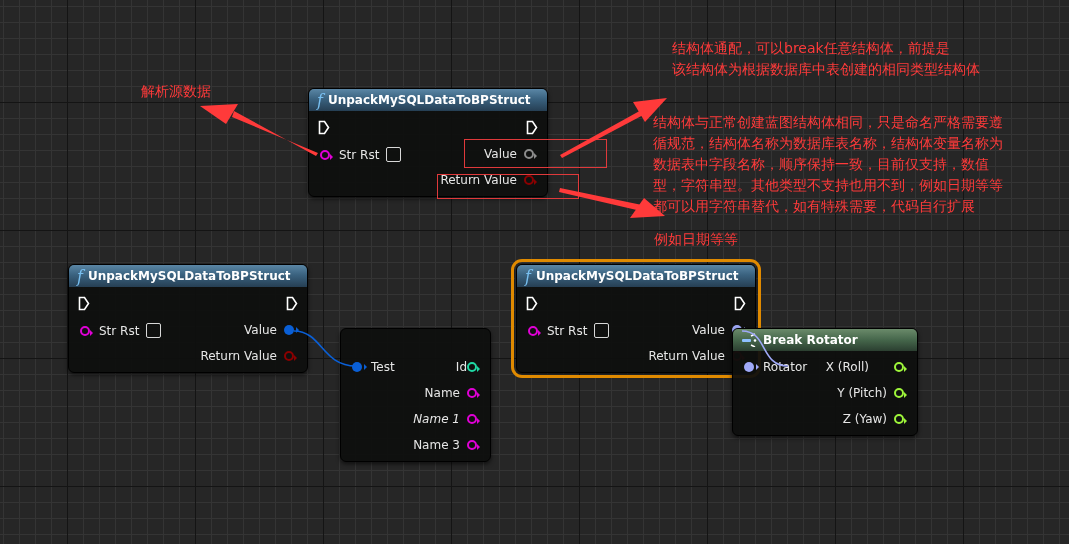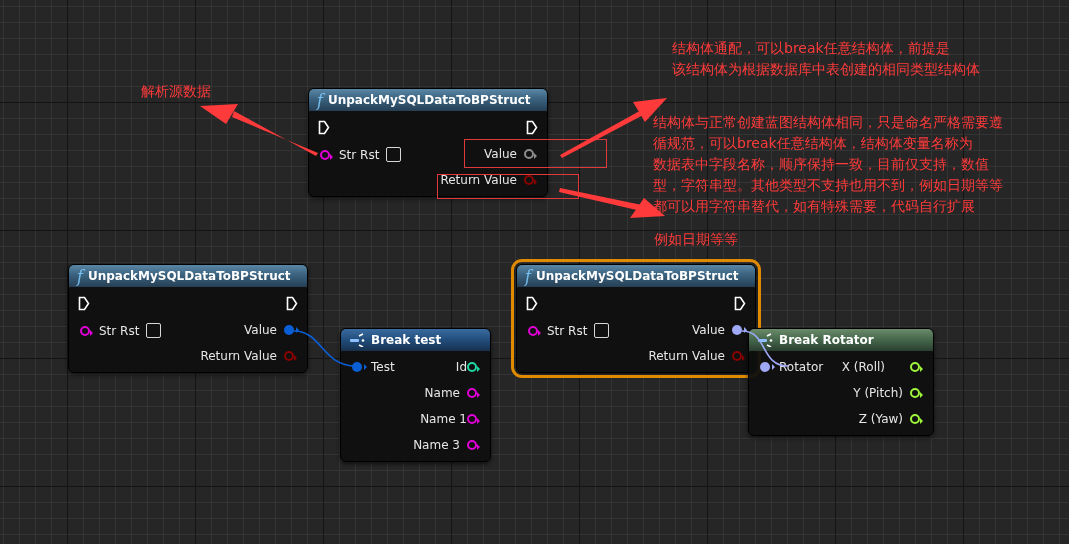--- a/index.html
+++ b/index.html
@@ -92,42 +92,34 @@
     <span style="margin-right:7px;">Value</span>
     <span class="pin" style="background:#0a5fd6;color:#0a5fd6;"></span>
   </div>
   <div class="row" style="right:13px;top:84px;">
     <span style="margin-right:7px;">Return Value</span>
     <span class="pin" style="border:2px solid #8a0000;color:#8a0000;"></span>
   </div>
 </div>
 
 <div class="node" style="left:340px;top:328px;width:149px;height:132px;">
-  <div class="hdr brk-blue">
-    <svg class="bicon" width="16" height="14">
-        <rect x="1" y="6" width="9" height="3" rx="1" fill="#8ec0ff"></rect>
-        <path d="M10 3 L14 1 M10 12 L14 14" stroke="#fff" stroke-width="1.6"></path>
-        <circle cx="14" cy="7.5" r="1.3" fill="#fff"></circle>
-      </svg>
-    <span>Break test</span>
-  </div>
   <div class="row" style="left:11px;top:31px;">
     <span class="pin" style="background:#0a5fd6;color:#0a5fd6;"></span>
     <span style="margin-left:9px;">Test</span>
   </div>
   <div class="row" style="right:13px;top:31px;">
     <span style="">Id</span>
     <span class="pin" style="border:2px solid #1fd8a4;color:#1fd8a4;"></span>
   </div>
   <div class="row" style="right:13px;top:57px;">
     <span style="margin-right:7px;">Name</span>
     <span class="pin" style="border:2px solid #e000d6;color:#e000d6;"></span>
   </div>
   <div class="row" style="right:13px;top:83px;">
-    <span style="">Name 1</span>
+    <span style="margin-right:7px;font-style:italic;">Name 1</span>
     <span class="pin" style="border:2px solid #e000d6;color:#e000d6;"></span>
   </div>
   <div class="row" style="right:13px;top:109px;">
     <span style="margin-right:7px;">Name 3</span>
     <span class="pin" style="border:2px solid #e000d6;color:#e000d6;"></span>
   </div>
 </div>
 
 <div class="node selected" style="left:516px;top:264px;width:238px;height:107px;">
   <div class="hdr func">
@@ -152,21 +144,21 @@
   <div class="row" style="right:13px;top:58px;">
     <span style="margin-right:7px;">Value</span>
     <span class="pin" style="background:#9fa9f8;color:#9fa9f8;"></span>
   </div>
   <div class="row" style="right:13px;top:84px;">
     <span style="margin-right:7px;">Return Value</span>
     <span class="pin" style="border:2px solid #8a0000;color:#8a0000;"></span>
   </div>
 </div>
 
-<div class="node" style="left:748px;top:328px;width:184px;height:106px;">
+<div class="node" style="left:732px;top:328px;width:184px;height:106px;">
   <div class="hdr brk-green">
     <svg class="bicon" width="16" height="14">
         <rect x="1" y="6" width="9" height="3" rx="1" fill="#8ec0ff"></rect>
         <path d="M10 3 L14 1 M10 12 L14 14" stroke="#fff" stroke-width="1.6"></path>
         <circle cx="14" cy="7.5" r="1.3" fill="#fff"></circle>
       </svg>
     <span>Break Rotator</span>
   </div>
   <div class="row" style="left:11px;top:31px;">
     <span class="pin" style="background:#9fa9f8;color:#9fa9f8;"></span>
@@ -201,17 +193,17 @@
   <g fill="#ff3a3a">
     <polygon points="560,188 642,205 641,211 559,192"></polygon>
     <polygon points="665,216 630,218 644,198"></polygon>
   </g>
 </svg>
 
 <div class="anno" style="left:141px;top:81px;">解析源数据</div>
 <div class="anno" style="left:672px;top:38px;">结构体通配，可以break任意结构体，前提是</div>
 <div class="anno" style="left:672px;top:59px;">该结构体为根据数据库中表创建的相同类型结构体</div>
 <div class="anno" style="left:653px;top:112px;">结构体与正常创建蓝图结构体相同，只是命名严格需要遵</div>
-<div class="anno" style="left:653px;top:133px;">循规范，可以break任意结构体，结构体变量名称为</div>
+<div class="anno" style="left:653px;top:133px;">循规范，结构体名称为数据库表名称，结构体变量名称为</div>
 <div class="anno" style="left:653px;top:154px;">数据表中字段名称，顺序保持一致，目前仅支持，数值</div>
 <div class="anno" style="left:653px;top:175px;">型，字符串型。其他类型不支持也用不到，例如日期等等</div>
 <div class="anno" style="left:653px;top:196px;">都可以用字符串替代，如有特殊需要，代码自行扩展</div>
 <div class="anno" style="left:654px;top:229px;">例如日期等等</div>
 
 </body></html>

